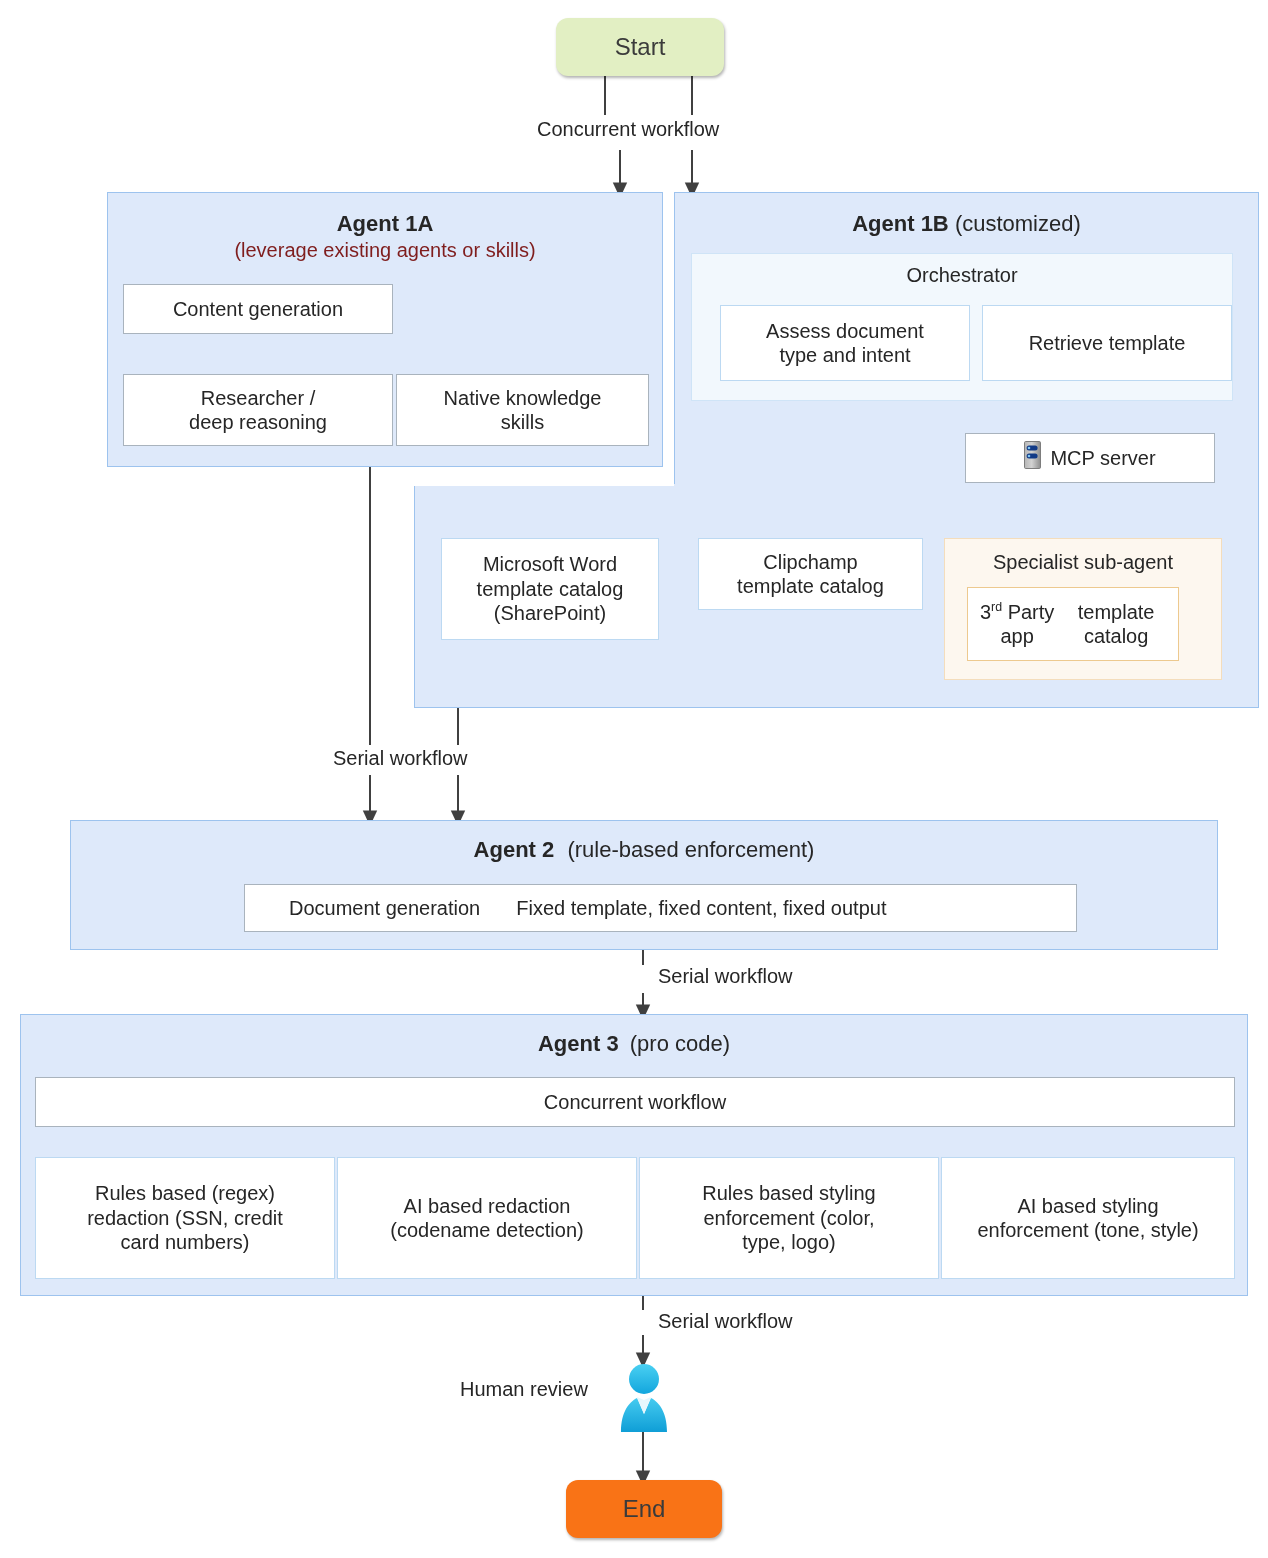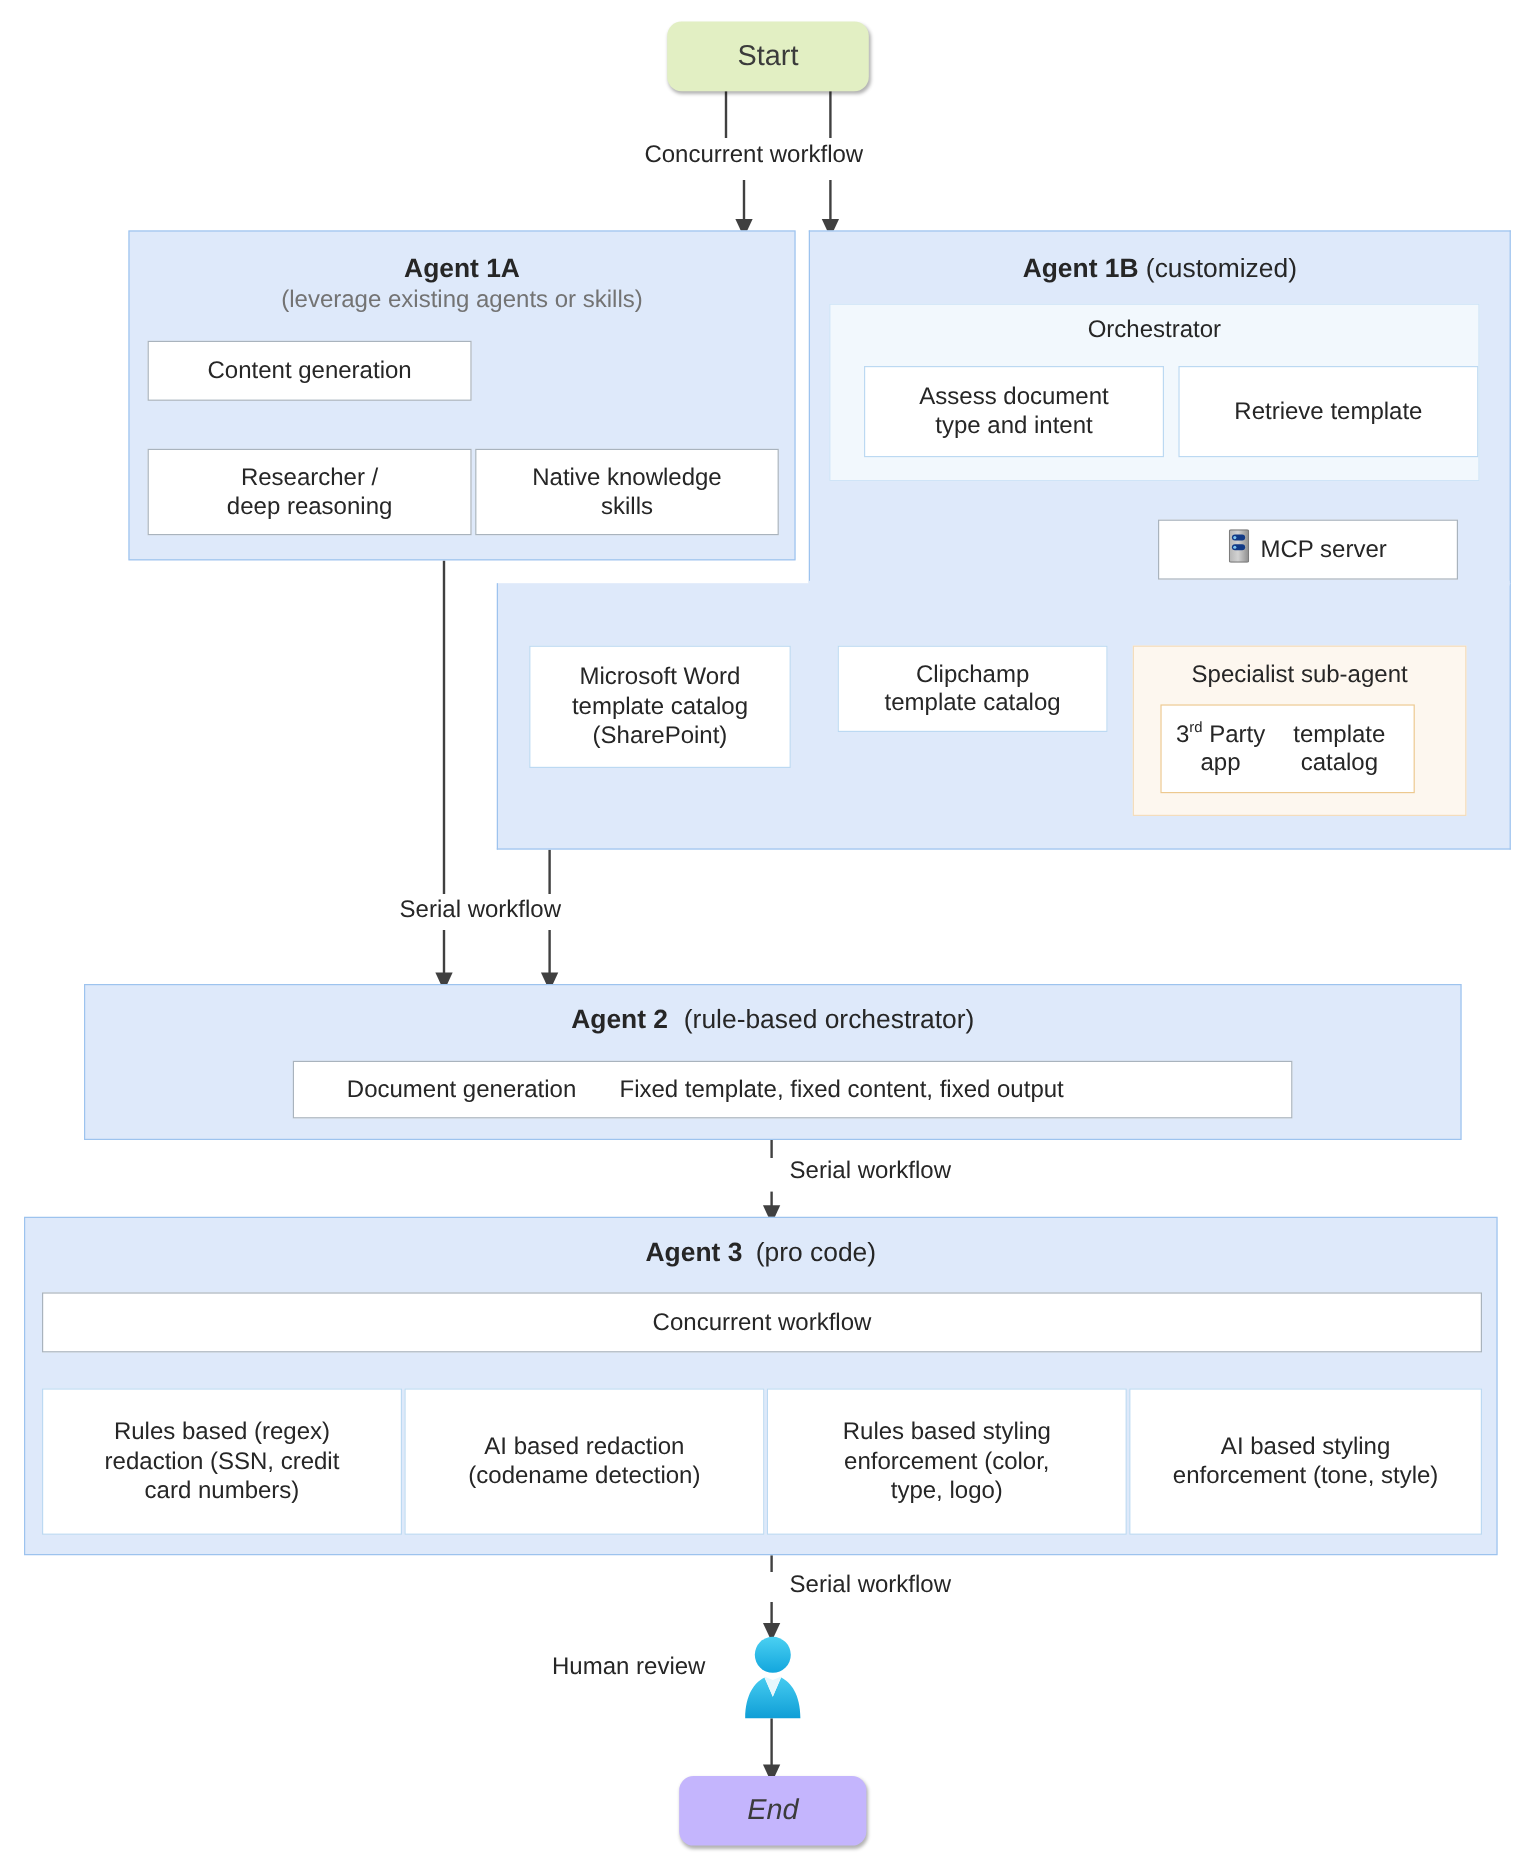--- a/index.html
+++ b/index.html
@@ -18,21 +18,21 @@
   .abs{position:absolute;box-sizing:border-box;}
 
   
   .terminator{
     border-radius:12px;
     display:flex;align-items:center;justify-content:center;
     font-size:24px;color:#3b3b3b;
     box-shadow:1px 2px 3px rgba(0,0,0,.30);
   }
   .start-node{background:#e2efc3;}
-  .end-node{background:#c4b5fd;font-style:italic;}
+  .end-node{background:#f97316;}
 
   
   .panel{
     background:#dee9fa;
     border:1px solid #9dc3ee;
   }
   .subpanel-soft{
     background:#f2f8fd;
     border:1px solid #cfe4f7;
   }
@@ -56,21 +56,21 @@
   .box.orange-b{border-color:#edc98f;}
 
   
   .plabel{
     font-size:20px;color:#262626;white-space:nowrap;
   }
   .title{
     font-size:22px;color:#262626;text-align:center;width:100%;
   }
   .title b{font-weight:bold;}
-  .sub-title{font-size:20px;text-align:center;width:100%;color:#737373;}
+  .sub-title{font-size:20px;text-align:center;width:100%;color:#7f1d1d;}
   .panel-head{font-size:20px;text-align:center;width:100%;color:#262626;}
 
   
   svg.edges{position:absolute;left:0;top:0;width:1268px;height:1558px;pointer-events:none;}
 
   
   .server-icon{display:inline-block;vertical-align:middle;margin-right:9px;}
   .person-icon{position:absolute;}
   sup{font-size:.62em;vertical-align:super;line-height:0;}
 </style>
@@ -197,21 +197,21 @@
         <span>template catalog</span>
       </div>
     </div>
   </div>
 
   <div class="abs plabel" style="left:333px;top:747px;">Serial workflow</div>
 
   <div class="abs panel" style="left:70px;top:820px;width:1148px;height:130px;">
     <div class="abs title" style="left:0;top:16px;">
       <b>Agent 2</b>
-      <span style="margin-left:7px;">(rule-based orchestrator)</span>
+      <span style="margin-left:7px;">(rule-based enforcement)</span>
     </div>
     <div class="abs box" style="left:173px;top:63px;width:833px;height:48px;justify-content:flex-start;padding-left:44px;">
       <span>Document generation</span>
       <span style="margin-left:36px;">Fixed template, fixed content, fixed output</span>
     </div>
   </div>
 
   <div class="abs plabel" style="left:658px;top:965px;">Serial workflow</div>
 
   <div class="abs panel" style="left:20px;top:1014px;width:1228px;height:282px;">

